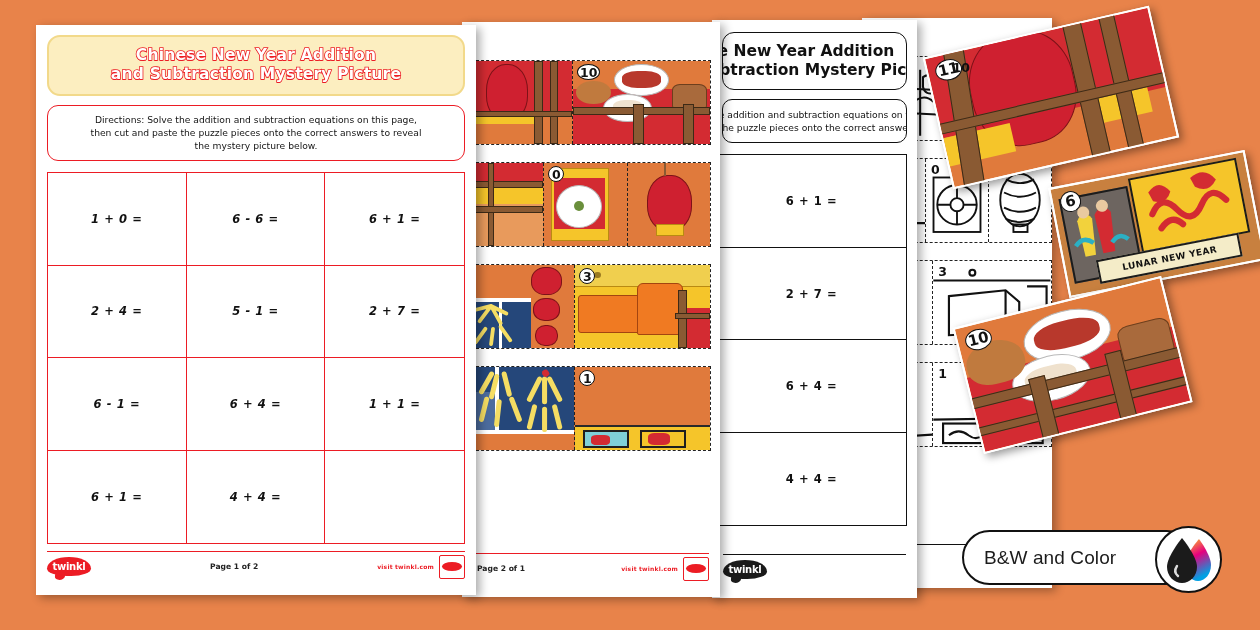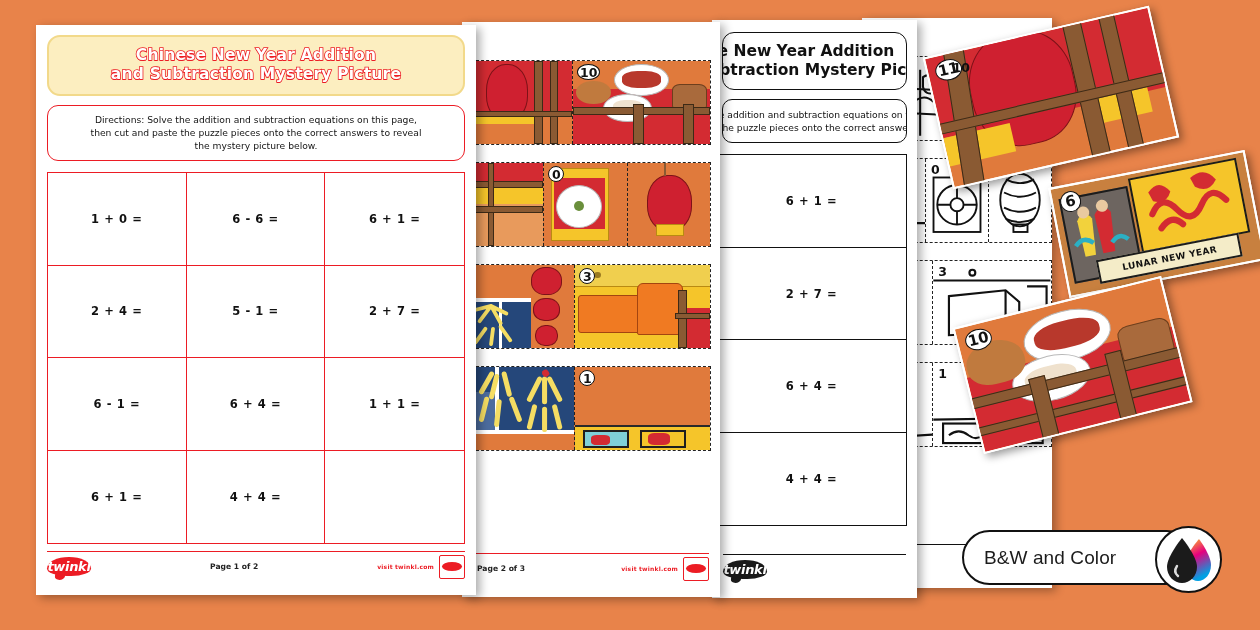--- a/index.html
+++ b/index.html
@@ -54,20 +54,21 @@
   }
 
   .grid {
     margin-top: 11px;
     display: grid;
     grid-template-columns: repeat(3, 1fr);
     grid-template-rows: repeat(4, 1fr);
     width: 100%;
     height: 372px;
     border: 1.7px solid #ec1c24;
+    font-style: italic;
   }
   .cell {
     border-right: 1.7px solid #ec1c24;
     border-bottom: 1.7px solid #ec1c24;
     display: flex; align-items: center; justify-content: center;
     font-family: "DejaVu Sans", sans-serif;
     font-weight: bold;
     font-size: 11.5px;
     color: #111;
     letter-spacing: .6px;
@@ -83,24 +84,23 @@
     display: flex; align-items: center;
   }
   .footer.bw { border-top-color: #111; }
 
   .twinkl-logo {
     width: 44px; height: 19px;
     background: #ec1c24;
     border-radius: 50% 50% 45% 45% / 60% 60% 40% 40%;
     position: relative;
     display: flex; align-items: center; justify-content: center;
-    color: #fff; font-weight: bold; font-size: 13px;
+    color: #fff; font-weight: bold; font-size: 10px;
     font-family: "DejaVu Sans", sans-serif;
     letter-spacing: -.3px;
-    font-style: italic;
   }
   .twinkl-logo.bw { background: #1a1a1a; }
   .twinkl-logo::after {
     content: ""; position: absolute; left: 8px; bottom: -4px;
     width: 10px; height: 8px; background: inherit;
     border-radius: 0 0 60% 40%;
     transform: rotate(8deg);
   }
 
   .page-num {
@@ -475,21 +475,21 @@
           <div class="bar" style="left:0;top:70%;width:100%;height:30%;background:#f5c52a;border-top:2px solid #2a2a2a"></div>
           <div class="bar" style="left:6%;top:76%;width:34%;height:22%;background:#7fd0d8;border:2px solid #1f1f1f"></div>
           <div class="bar" style="left:48%;top:76%;width:34%;height:22%;background:#f5c52a;border:2px solid #1f1f1f"></div>
           <div class="dot" style="left:54%;top:80%;width:16%;height:14%;background:#d32b32;border-radius:30%"></div>
           <div class="dot" style="left:12%;top:82%;width:14%;height:12%;background:#d32b32;border-radius:30%"></div>
         </div>
       </div>
 
     </div>
     <div class="footer">
-      <div class="page-num" style="flex:0 0 auto;margin-left:4px">Page 2 of 3</div>
+      <div class="page-num" style="flex:0 0 auto;margin-left:4px">Page 2 of 1</div>
       <div style="flex:1"></div>
       <div class="visit">visit twinkl.com</div>
       <div class="stamp">
           <div class="mini"></div>
         </div>
     </div>
   </div>
 
   <div class="sheet" id="page1">
 

